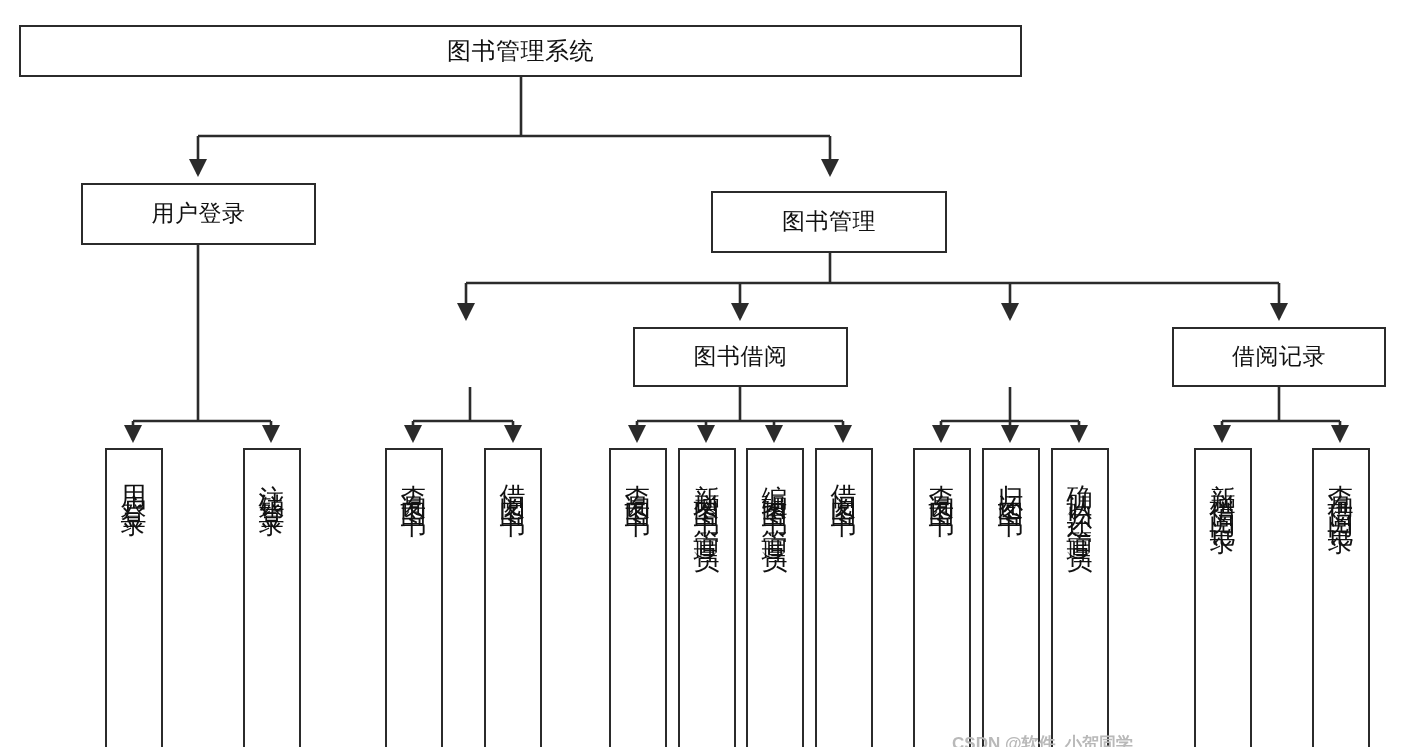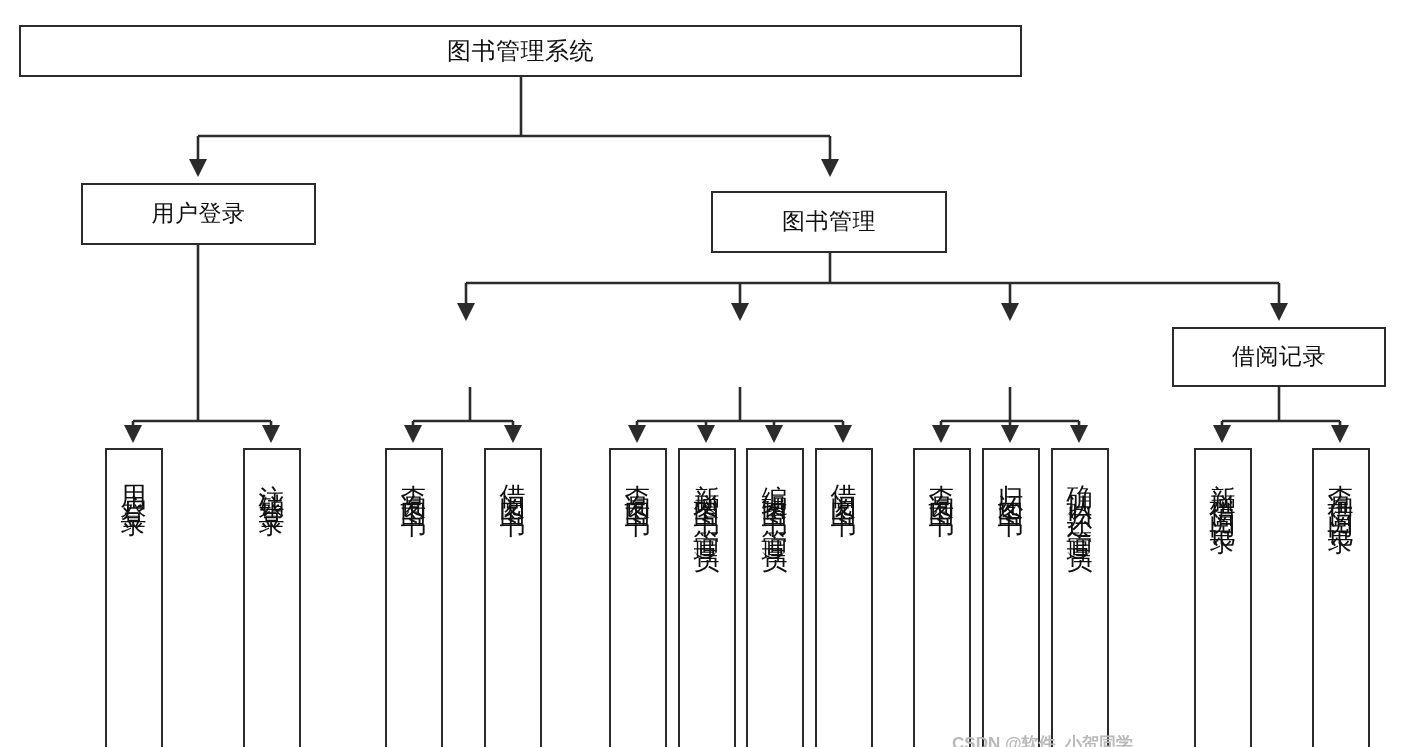--- a/index.html
+++ b/index.html
@@ -120,20 +120,23 @@
     <span class="lbl">图书管理系统</span>
   </div>
 
   <div class="node h-node" style="left:81px;top:171px;width:235px;height:62px;">
     <span class="lbl">用户登录</span>
   </div>
   <div class="node h-node" style="left:711px;top:171px;width:236px;height:62px;margin-top:8px;">
     <span class="lbl">图书管理</span>
   </div>
 
+  <div class="node h-node" style="left:633px;top:315px;width:215px;height:60px;">
+    <span class="lbl">图书借阅</span>
+  </div>
   <div class="node h-node" style="left:1172px;top:315px;width:214px;height:60px;">
     <span class="lbl">借阅记录</span>
   </div>
 
   <div class="node v-node" style="left:105px;top:436px;width:58px;height:301px;">
     <span class="lbl">用户登录</span>
   </div>
   <div class="node v-node" style="left:243px;top:436px;width:58px;height:301px;">
     <span class="lbl">注销登录</span>
   </div>

